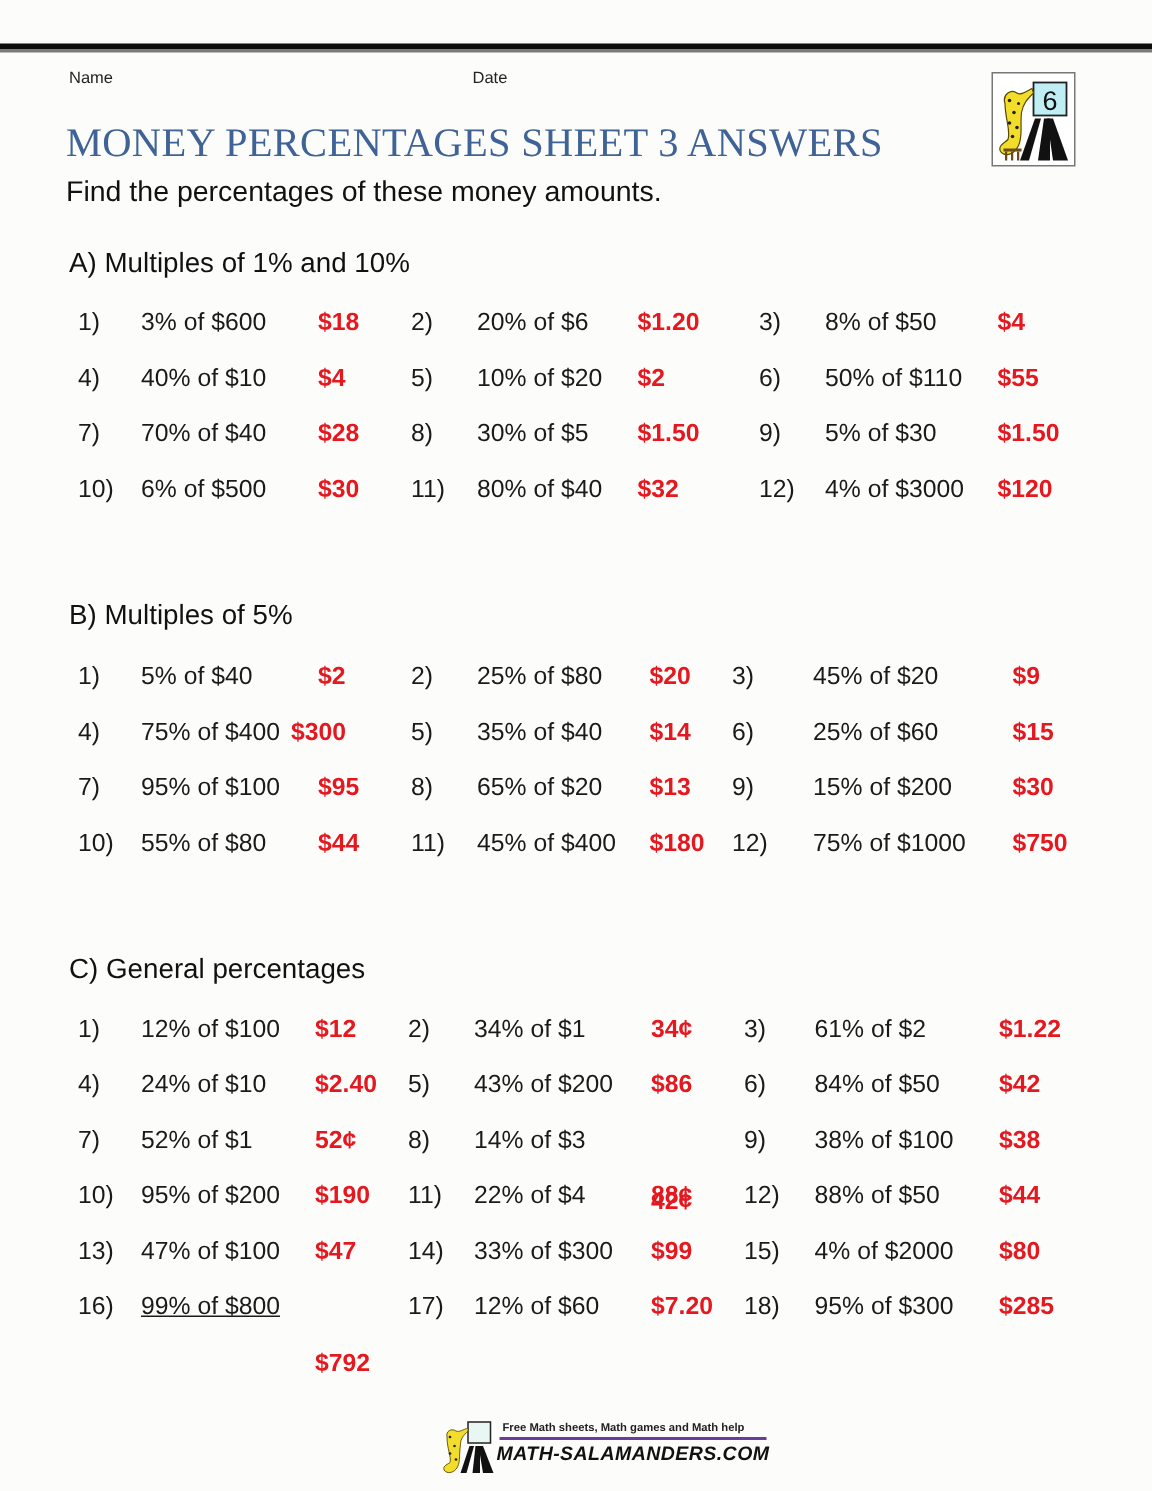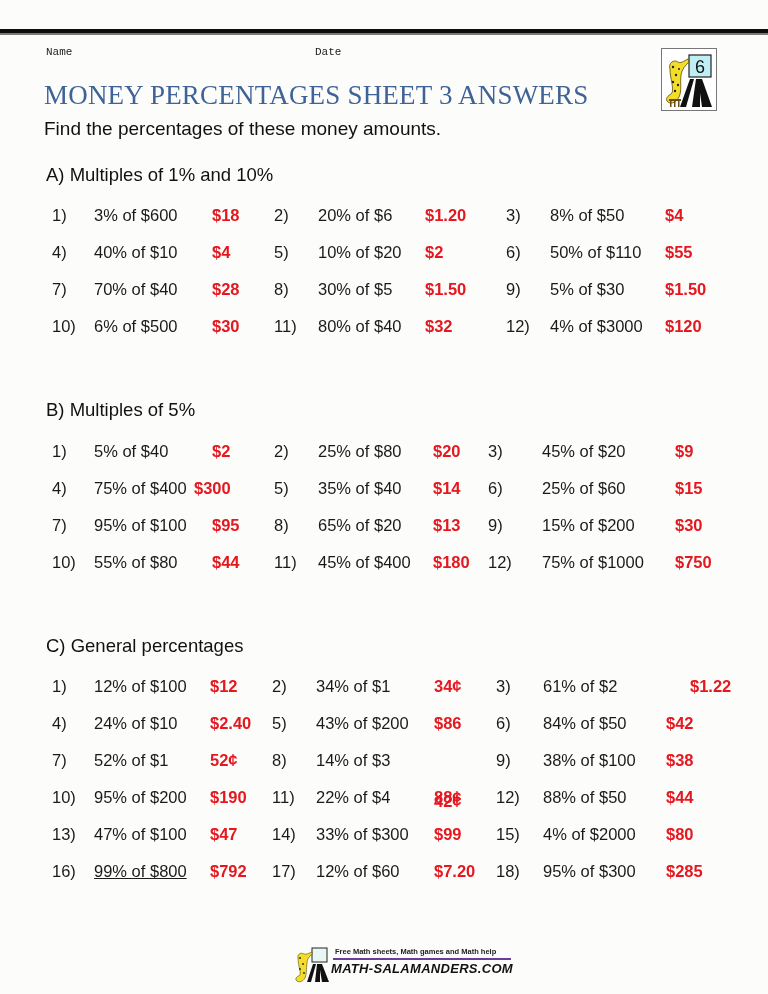--- a/index.html
+++ b/index.html
@@ -2,21 +2,21 @@
 <html><head>
   <meta charset="utf-8">
   <style>
     html, body { margin: 0; padding: 0; }
     body {
       width: 768px; height: 994px; background: #fcfdfb; position: relative; overflow: hidden;
       font-family: "Liberation Sans", "DejaVu Sans", sans-serif; color: #1a1a1a;
     }
     .top-rule { position: absolute; left: 0; top: 29px; width: 768px; height: 4px; background: #0d0d0d; }
     .top-rule2 { position: absolute; left: 0; top: 33px; width: 768px; height: 2px; background: #7a7a7a; }
-    .lbl { position: absolute; top: 46px; font-size: 11px; color: #222; font-family: Liberation Mono, monospace; }
+    .lbl { position: absolute; top: 46px; font-size: 11px; color: #222; }
     .title { position: absolute; left: 44px; top: 80px; font-family: "Liberation Serif", "DejaVu Serif", serif;
       font-size: 27px; color: #3f6396; letter-spacing: 0.2px; white-space: nowrap; }
     .instr { position: absolute; left: 44px; top: 118px; font-size: 19px; color: #111; white-space: nowrap; }
     .sec-h { position: absolute; left: 46px; font-size: 18.5px; color: #111; white-space: nowrap; }
     .cell { position: absolute; font-size: 16.5px; white-space: nowrap; color: #1a1a1a; }
     .ans { color: #e5171f; font-weight: bold; }
     .logo { position: absolute; left: 661px; top: 48px; width: 56px; height: 63px; border: 1px solid #777; background: #fff; box-sizing: border-box; }
     .footer { position: absolute; left: 293px; top: 946px; width: 220px; height: 40px; }
     .footer-tag { position: absolute; left: 42px; top: 1px; font-size: 7.5px; font-weight: bold; color: #222; white-space: nowrap; }
     .footer-line { position: absolute; left: 40px; top: 12px; width: 178px; height: 2px; background: #6a3c9c; }
@@ -142,21 +142,21 @@
 <div class="sec-h" style="top:635px;">C) General percentages</div>
 <div id="secC">
     <div class="cell" style="left: 52px; top: 677px;">1)</div>
     <div class="cell" style="left: 94px; top: 677px;">12% of $100</div>
     <div class="cell ans" style="left: 210px; top: 677px;">$12</div>
     <div class="cell" style="left: 272px; top: 677px;">2)</div>
     <div class="cell" style="left: 316px; top: 677px;">34% of $1</div>
     <div class="cell ans" style="left: 434px; top: 677px;">34¢</div>
     <div class="cell" style="left: 496px; top: 677px;">3)</div>
     <div class="cell" style="left: 543px; top: 677px;">61% of $2</div>
-    <div class="cell ans" style="left: 666px; top: 677px; margin-left: 24px;">$1.22</div>
+    <div class="cell ans" style="left: 666px; top: 677px;">$1.22</div>
     <div class="cell" style="left: 52px; top: 714px;">4)</div>
     <div class="cell" style="left: 94px; top: 714px;">24% of $10</div>
     <div class="cell ans" style="left: 210px; top: 714px;">$2.40</div>
     <div class="cell" style="left: 272px; top: 714px;">5)</div>
     <div class="cell" style="left: 316px; top: 714px;">43% of $200</div>
     <div class="cell ans" style="left: 434px; top: 714px;">$86</div>
     <div class="cell" style="left: 496px; top: 714px;">6)</div>
     <div class="cell" style="left: 543px; top: 714px;">84% of $50</div>
     <div class="cell ans" style="left: 666px; top: 714px;">$42</div>
     <div class="cell" style="left: 52px; top: 751px;">7)</div>
@@ -181,21 +181,21 @@
     <div class="cell" style="left: 94px; top: 825px;">47% of $100</div>
     <div class="cell ans" style="left: 210px; top: 825px;">$47</div>
     <div class="cell" style="left: 272px; top: 825px;">14)</div>
     <div class="cell" style="left: 316px; top: 825px;">33% of $300</div>
     <div class="cell ans" style="left: 434px; top: 825px;">$99</div>
     <div class="cell" style="left: 496px; top: 825px;">15)</div>
     <div class="cell" style="left: 543px; top: 825px;">4% of $2000</div>
     <div class="cell ans" style="left: 666px; top: 825px;">$80</div>
     <div class="cell" style="left: 52px; top: 862px;">16)</div>
     <div class="cell" style="left: 94px; top: 862px; text-decoration: underline;">99% of $800</div>
-    <div class="cell ans" style="left: 210px; top: 862px;">$792</div>
+    <div class="cell ans" style="left: 210px; top: 900px;">$792</div>
     <div class="cell" style="left: 272px; top: 862px;">17)</div>
     <div class="cell" style="left: 316px; top: 862px;">12% of $60</div>
     <div class="cell ans" style="left: 434px; top: 862px;">$7.20</div>
     <div class="cell" style="left: 496px; top: 862px;">18)</div>
     <div class="cell" style="left: 543px; top: 862px;">95% of $300</div>
     <div class="cell ans" style="left: 666px; top: 862px;">$285</div>
   </div>
 
 <div class="footer">
   <svg width="38" height="38" viewBox="0 0 38 38" style="position:absolute;left:0;top:0;">

